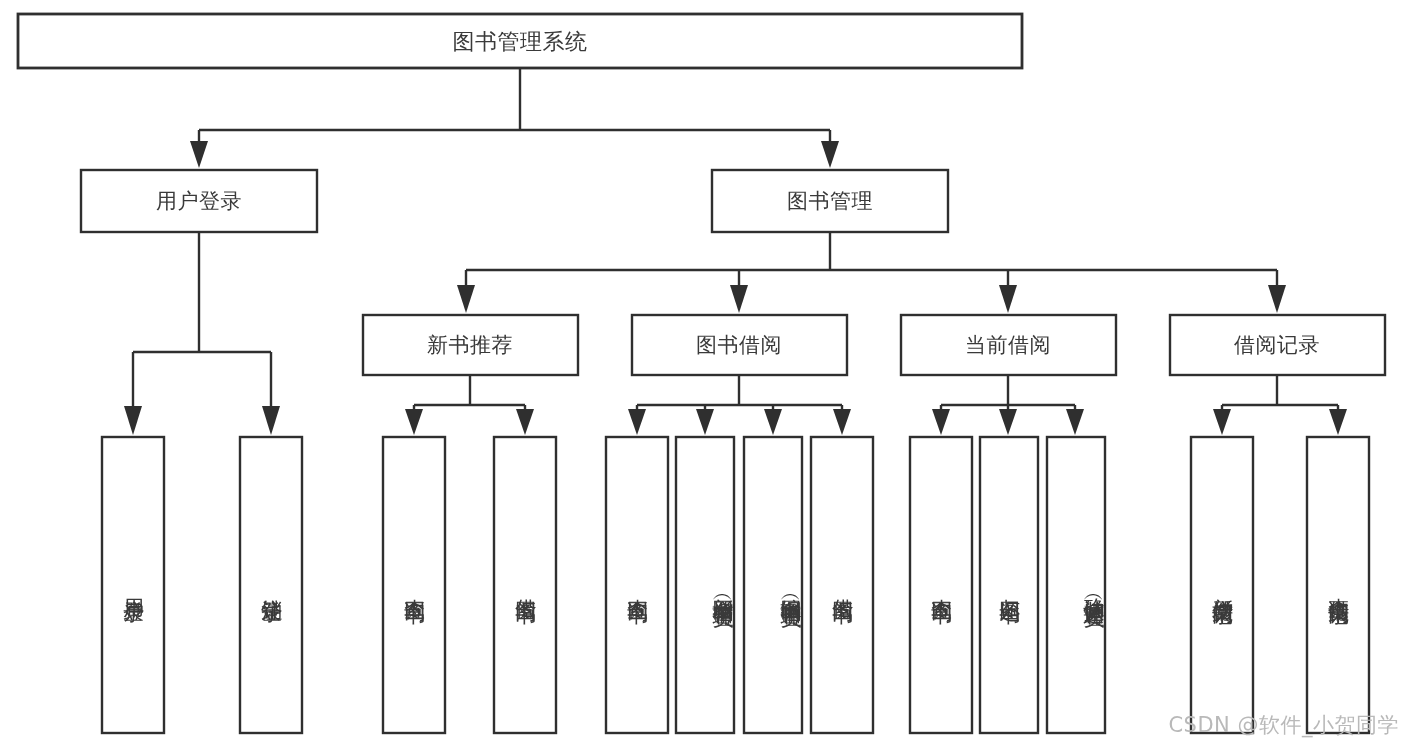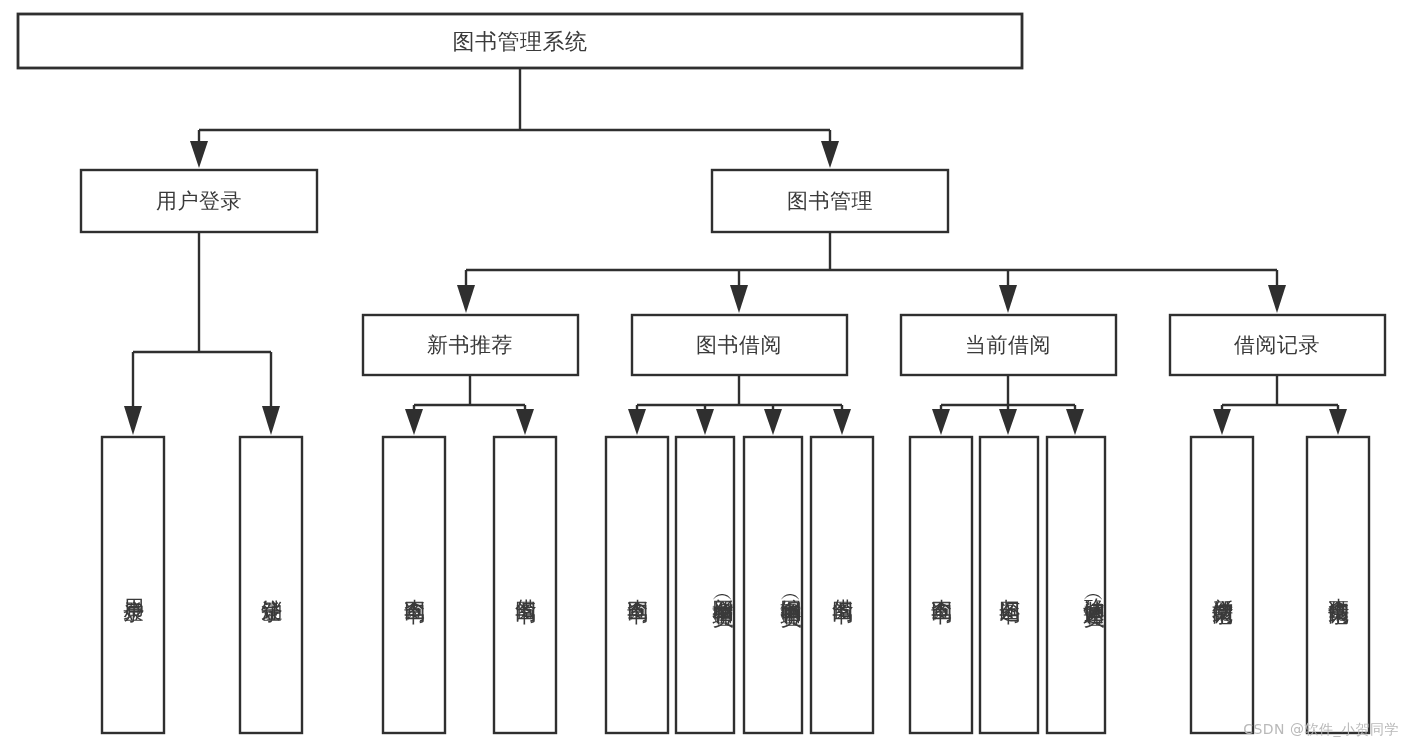--- a/index.html
+++ b/index.html
@@ -76,21 +76,21 @@
     user-select: none;
   }
   .vlabel.centered {
     align-items: center;
   }
   #watermark {
     position: absolute;
     right: 14px;
     bottom: 8px;
     font-family: "DejaVu Sans", "Liberation Sans", sans-serif;
-    font-size: 14px;
+    font-size: 21px;
     color: #b9b9b9;
     letter-spacing: 0.5px;
     white-space: nowrap;
     user-select: none;
   }
 </style>
 </head>
 <body>
 
 <div id="diagram-root">

